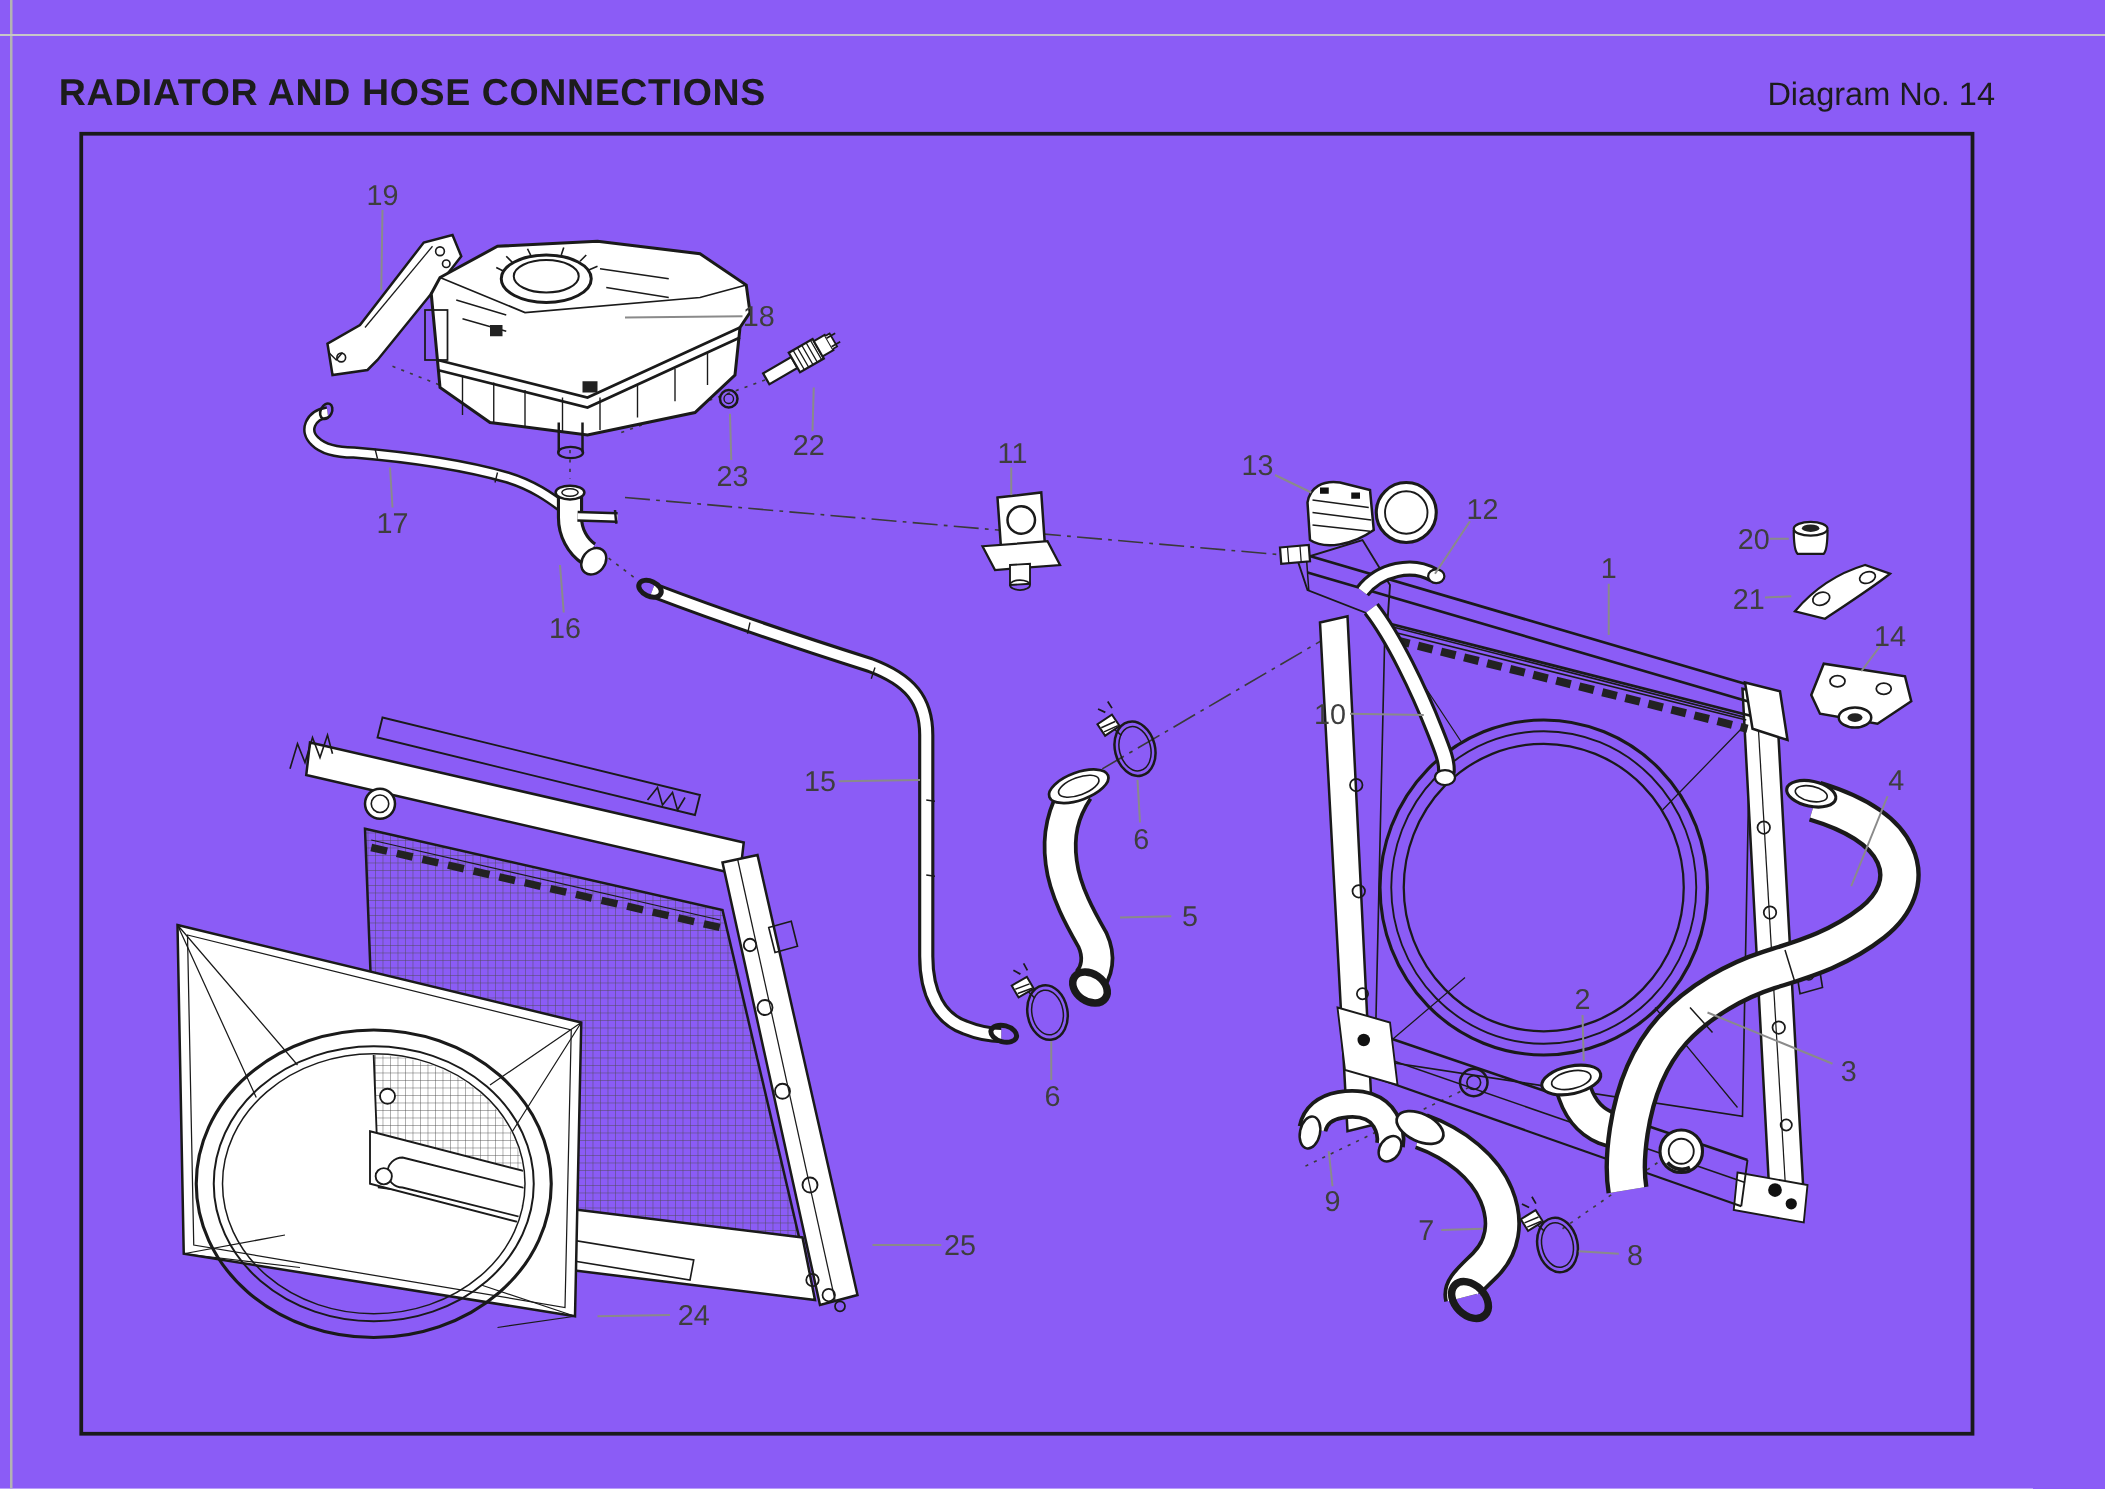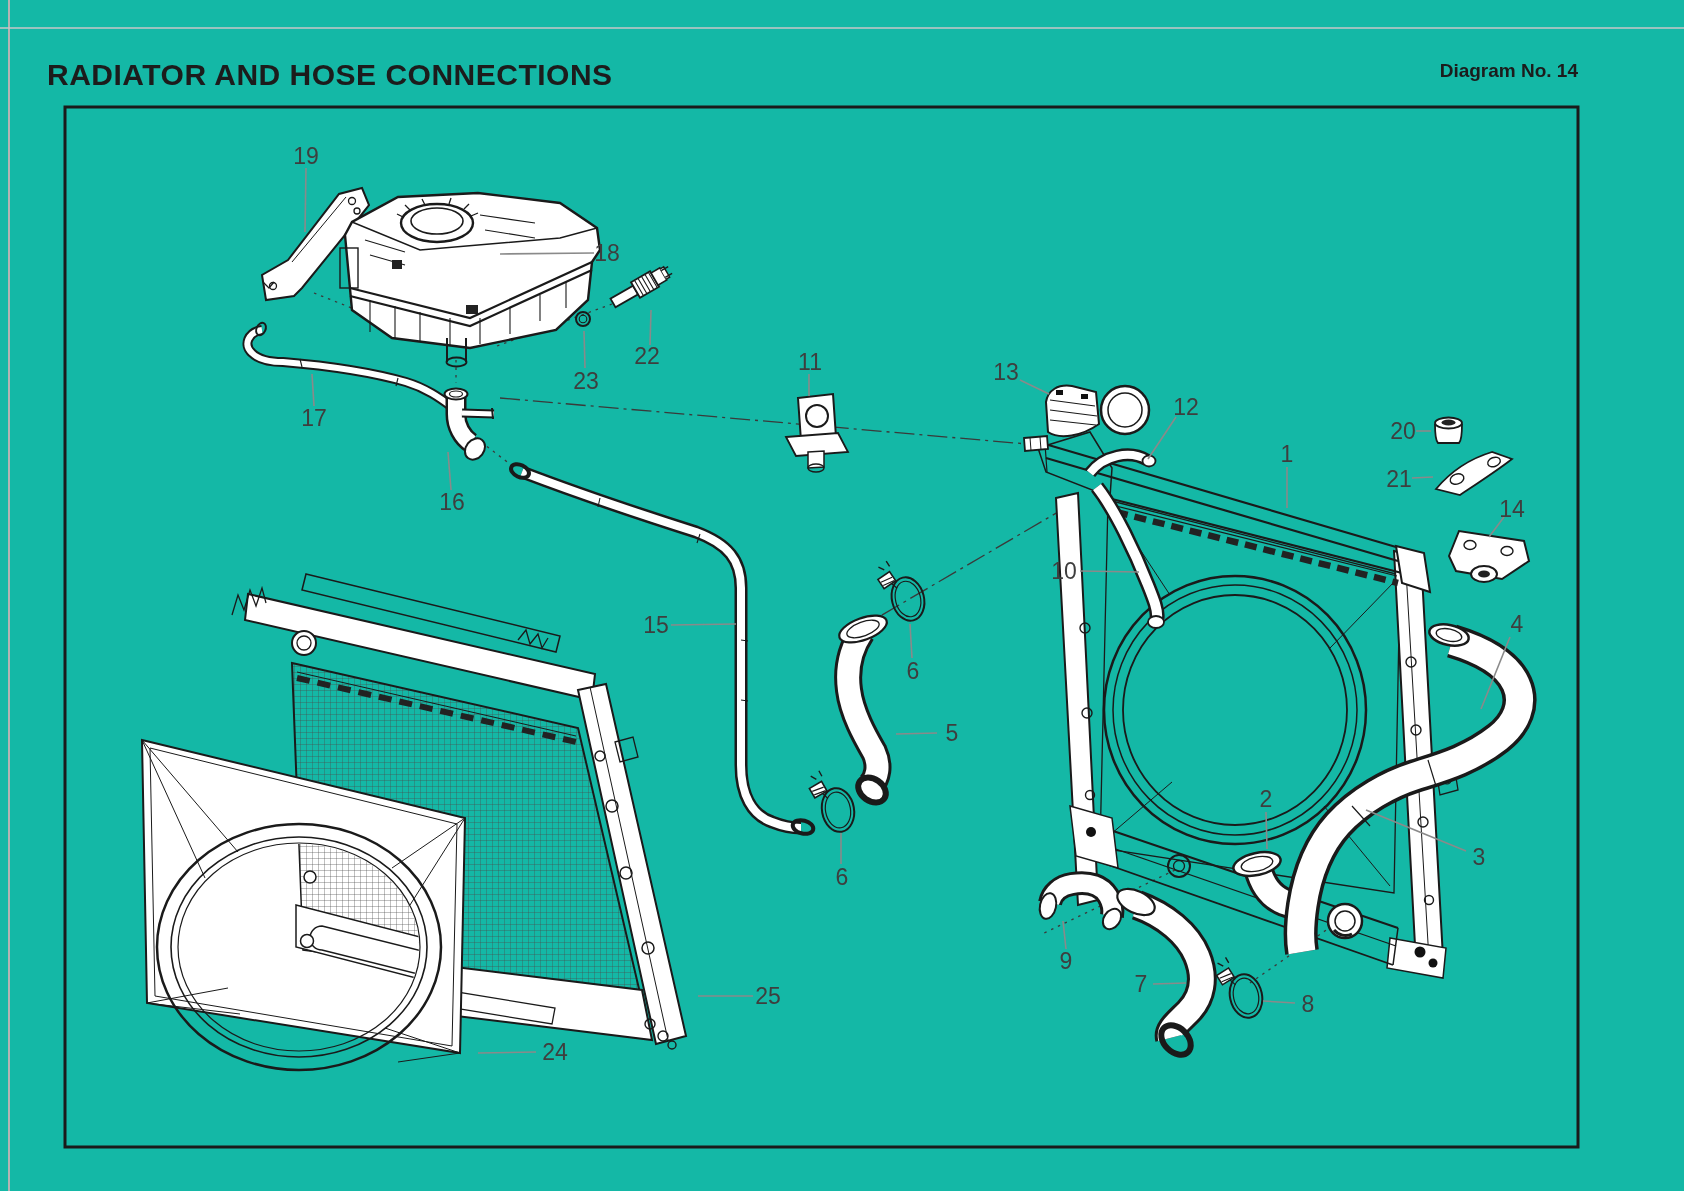--- a/index.html
+++ b/index.html
@@ -1,20 +1,20 @@
 <!DOCTYPE html>
 <html><head>
 <meta charset="utf-8">
 <style>
   html,body{margin:0;padding:0;background:#fff;}
-  .page{position:relative;width:1684px;height:1191px;background:#14b8a6;overflow:hidden;
+  .page{position:relative;width:1684px;height:1191px;background:#8b5cf6;overflow:hidden;
         font-family:"Liberation Sans", sans-serif;}
   .title{position:absolute;left:47px;top:58px;font-size:30px;font-weight:bold;color:#1c1c1c;
          letter-spacing:0.5px;white-space:nowrap;}
-  .diagram-no{position:absolute;right:106px;top:60px;font-size:19px;font-weight:bold;color:#1c1c1c;
+  .diagram-no{position:absolute;right:88px;top:60px;font-size:26px;font-weight:normal;color:#1c1c1c;
          white-space:nowrap;}
   svg{position:absolute;left:0;top:0;}
   svg text.callout{font-family:"Liberation Sans", sans-serif;font-size:23px;fill:#3e3e3e;}
 </style>
 </head>
 <body>
 
 <div class="page">
   <div class="title">RADIATOR AND HOSE CONNECTIONS</div>
   <div class="diagram-no">Diagram No. 14</div>

